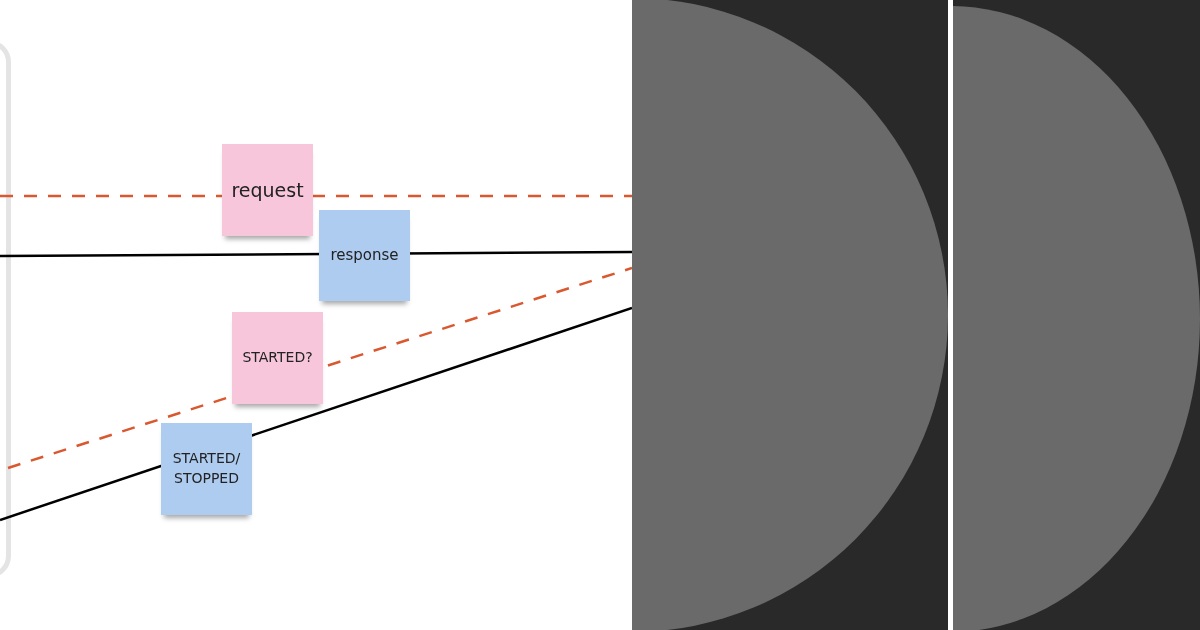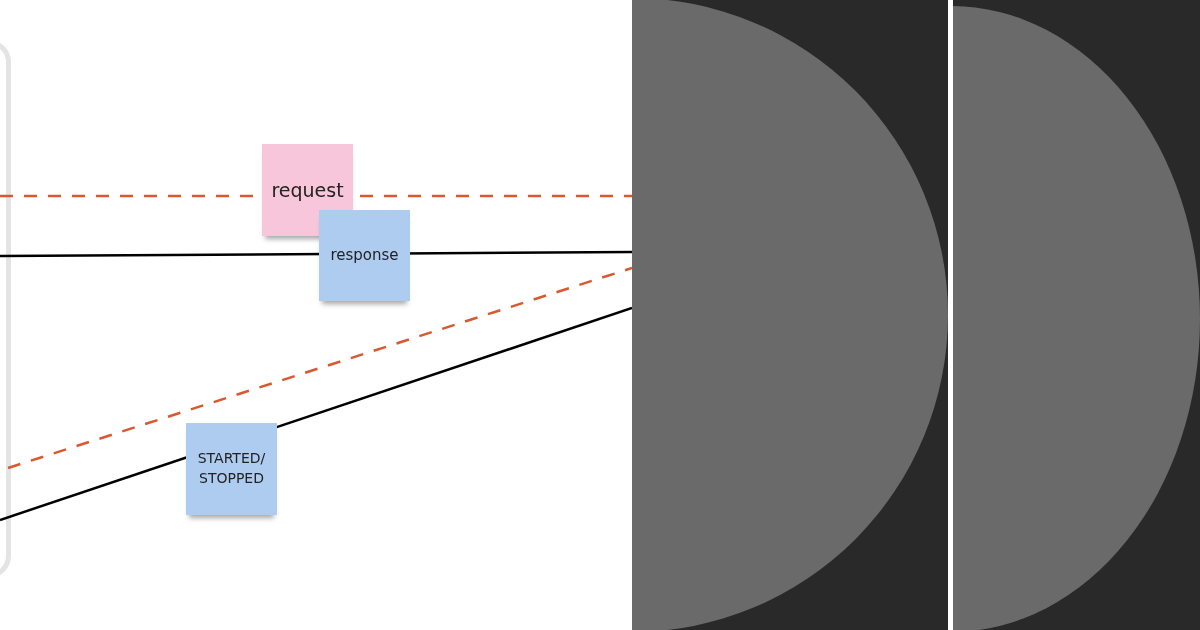--- a/index.html
+++ b/index.html
@@ -41,30 +41,33 @@
 <div class="whiteboard">
   <div class="frame-border"></div>
 
   <svg class="lines" width="632" height="630">
     <line x1="0" y1="196" x2="632" y2="196" stroke="#d9582f" stroke-width="2.5" stroke-dasharray="13,11"></line>
     <line x1="0" y1="256" x2="632" y2="252" stroke="#000000" stroke-width="2.5"></line>
     <line x1="8" y1="468" x2="632" y2="268" stroke="#d9582f" stroke-width="2.5" stroke-dasharray="13,11"></line>
     <line x1="0" y1="520" x2="632" y2="308" stroke="#000000" stroke-width="2.5"></line>
   </svg>
 
-  <div class="sticky" style="left:222px;top:144px;width:91px;height:92px;background:#f7c6da;font-size:19px;margin-left:40px;">
+  <div class="sticky" style="left:222px;top:144px;width:91px;height:92px;background:#f7c6da;font-size:19px;">
     <span>request</span>
   </div>
 
   <div class="sticky" style="left:319px;top:210px;width:91px;height:91px;background:#aecbf0;font-size:15px;justify-content:center;">
     <span>response</span>
   </div>
 
+  <div class="sticky" style="left:232px;top:312px;width:91px;height:92px;background:#f7c6da;font-size:14px;">
+    <span>STARTED?</span>
+  </div>
 
-  <div class="sticky" style="left:186px;top:423px;width:91px;height:92px;background:#aecbf0;font-size:14px;flex-direction:column;">
+  <div class="sticky" style="left:161px;top:423px;width:91px;height:92px;background:#aecbf0;font-size:14px;flex-direction:column;">
     <span>STARTED/</span>
     <span>STOPPED</span>
   </div>
 </div>
 
 <div class="panel" style="left:632px;width:316px;">
   <div class="half-circle" style="left:-316px;top:-2px;width:632px;height:634px;"></div>
 </div>
 <div class="divider" style="left:948px;"></div>
 <div class="panel" style="left:953px;width:247px;">

